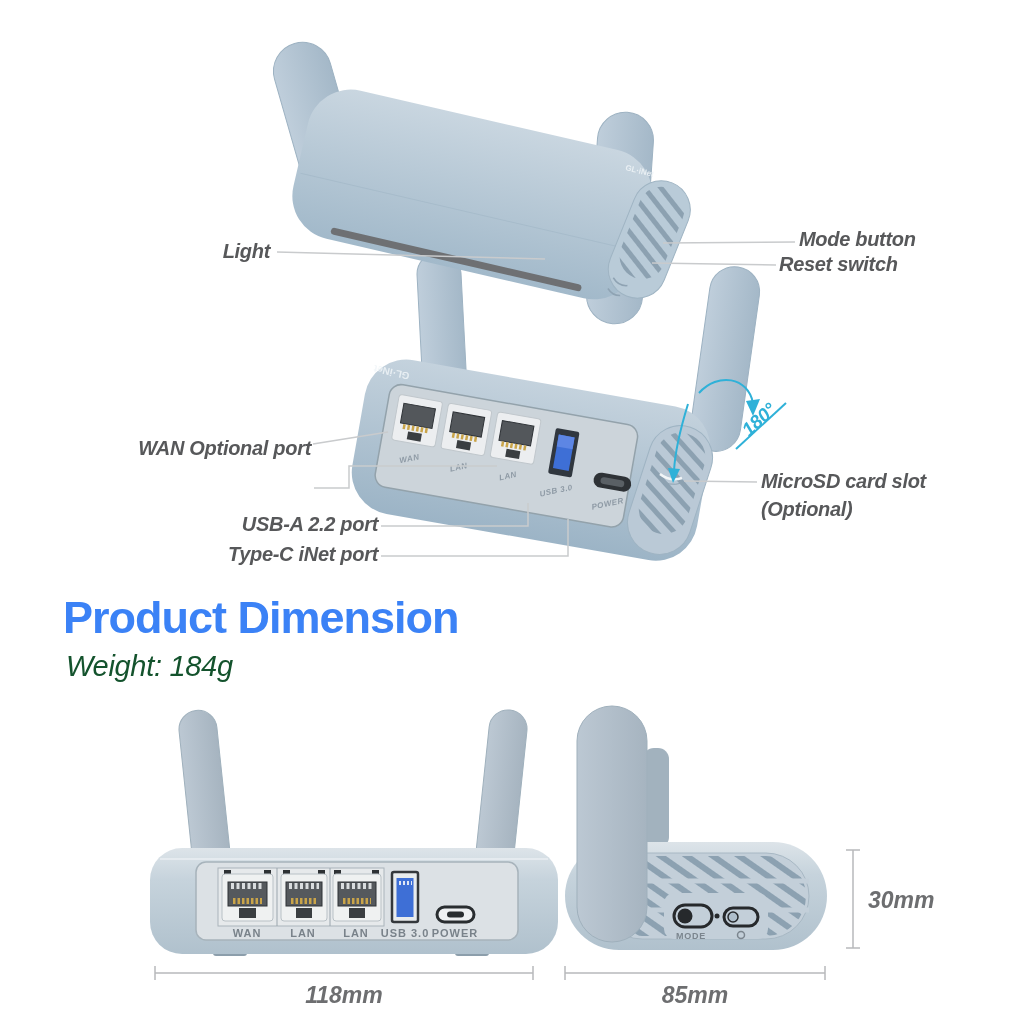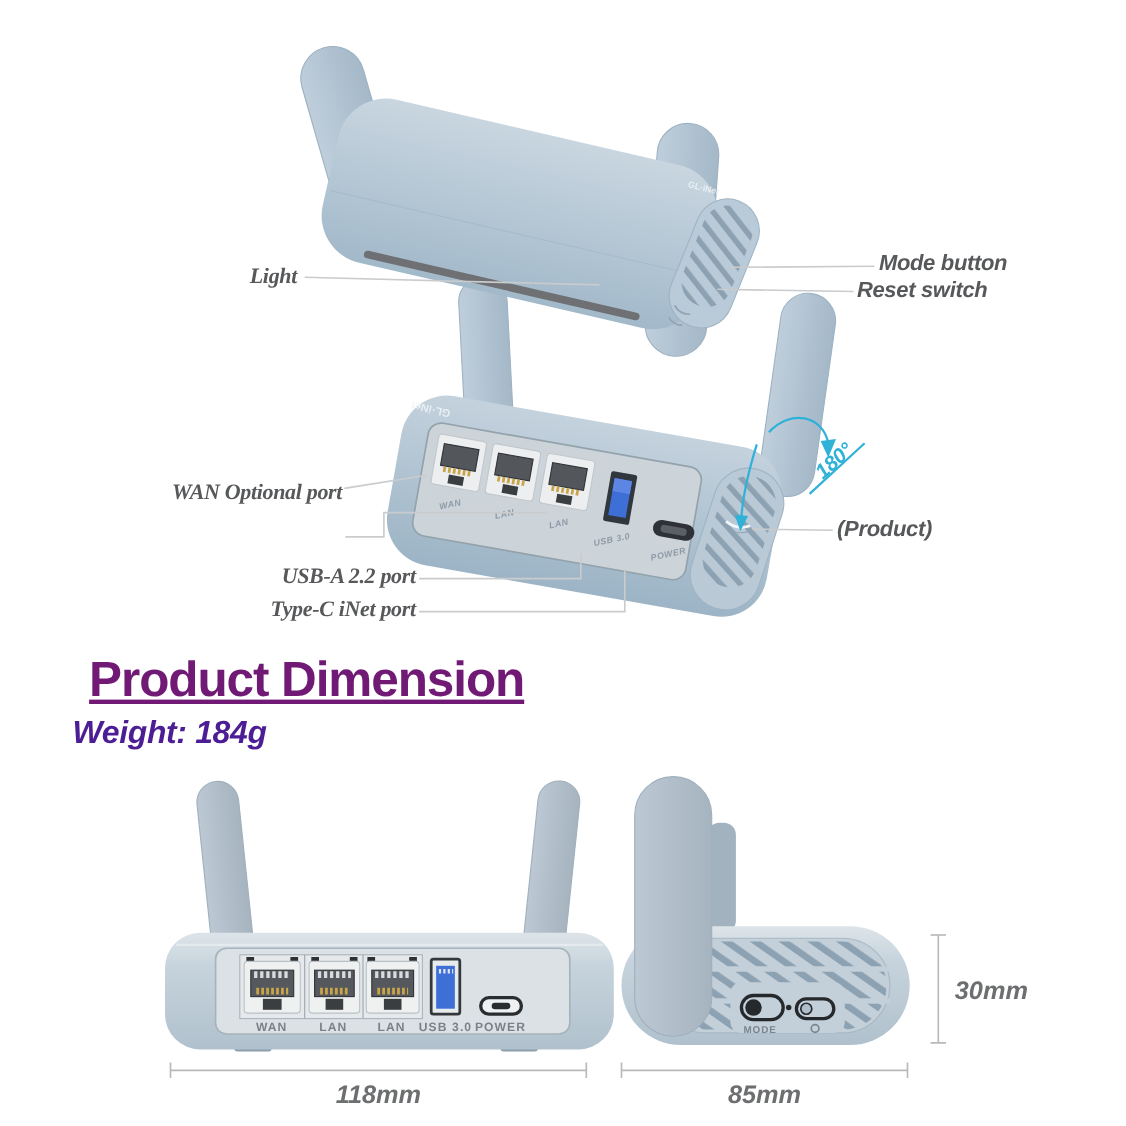--- a/index.html
+++ b/index.html
@@ -1,27 +1,27 @@
 <!DOCTYPE html>
 <html><head>
 <meta charset="utf-8">
 <style>
   html,body{margin:0;padding:0;background:#fff;}
   .stage{position:relative;width:1024px;height:1024px;background:#ffffff;overflow:hidden;
          font-family:"Liberation Sans",sans-serif;}
   .abs{position:absolute;}
   .callout{position:absolute;font-style:italic;font-weight:bold;font-size:20px;
            color:#57585a;letter-spacing:-0.3px;white-space:nowrap;line-height:24px;}
-  .callout.ra{text-align:right;font-family:Liberation Serif, serif;}
+  .callout.ra{text-align:right;}
   .callout.cyan{color:#2fb1d8;font-size:19px;}
   .microsd div{line-height:28px;}
-  .title{position:absolute;left:81px;top:592px;font-size:45px;font-weight:bold;
-         color:#701a75;letter-spacing:-1px;text-decoration:underline;}
-  .weight{position:absolute;left:66px;top:650px;font-size:29px;font-weight:bold;
-          font-style:italic;color:#4c1d95;letter-spacing:-0.3px;}
+  .title{position:absolute;left:63px;top:592px;font-size:45px;font-weight:bold;
+         color:#3b82f6;letter-spacing:-1px;}
+  .weight{position:absolute;left:66px;top:650px;font-size:29px;font-weight:normal;
+          font-style:italic;color:#14532d;letter-spacing:-0.3px;}
   .leader{stroke:#c9cbcd;stroke-width:1.5;fill:none;}
   .cyanline{stroke:#2fb1d8;stroke-width:2;fill:none;}
   .cyanfill{fill:#2fb1d8;}
   .port-label{font-family:"Liberation Sans",sans-serif;font-weight:bold;font-size:11px;
               fill:#79828a;letter-spacing:1px;}
   .dim-label{font-family:"Liberation Sans",sans-serif;font-style:italic;font-weight:bold;
              font-size:23px;fill:#6d6e70;}
   .engrave{font-family:"Liberation Sans",sans-serif;font-style:italic;font-weight:bold;
            font-size:8px;fill:#8e9aa5;letter-spacing:0.5px;}
   .mode-label{font-family:"Liberation Sans",sans-serif;font-weight:bold;font-size:9px;
@@ -150,21 +150,22 @@
     <polygon class="cyanfill" points="668,468 680,469 673,483"></polygon>
   </svg>
 
   <div class="callout ra" style="right:754px;top:239px">Light</div>
   <div class="callout" style="left:799px;top:227px">Mode button</div>
   <div class="callout" style="left:779px;top:252px">Reset switch</div>
   <div class="callout ra" style="right:713px;top:436px">WAN Optional port</div>
   <div class="callout ra" style="right:646px;top:512px">USB-A 2.2 port</div>
   <div class="callout ra" style="right:646px;top:542px">Type-C iNet port</div>
   <div class="callout microsd" style="left:761px;top:467px">
-    <div>(Product)</div>
+    <div>MicroSD card slot</div>
+    <div>(Optional)</div>
   </div>
   <div class="callout cyan" style="left:740px;top:408px;transform:rotate(-42deg)">180°</div>
 
   <div class="title">Product Dimension</div>
   <div class="weight">Weight: 184g</div>
 
   <svg class="abs" style="left:0;top:690px" width="1024" height="334" viewBox="0 0 1024 334">
     <defs>
       <linearGradient id="gFront" x1="0" y1="0" x2="0" y2="1">
         <stop offset="0" stop-color="#dde4e9"></stop>

